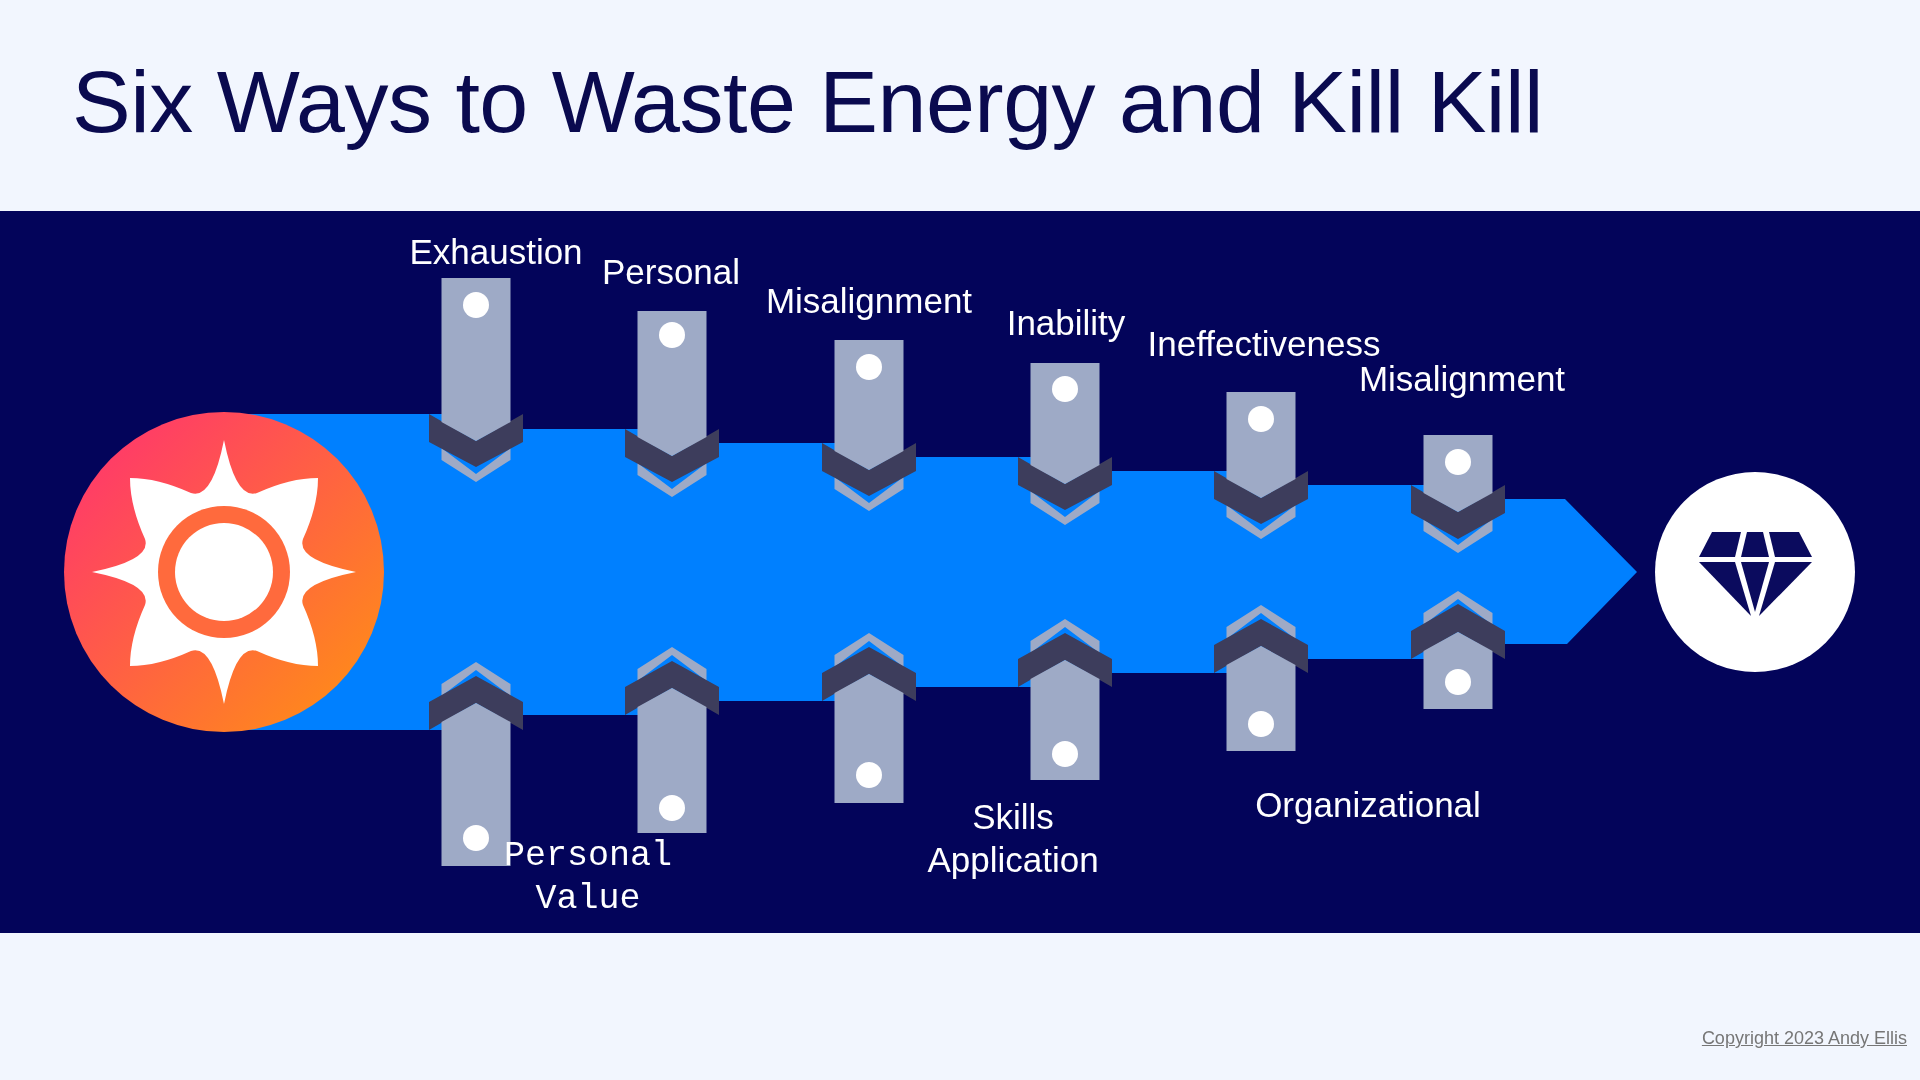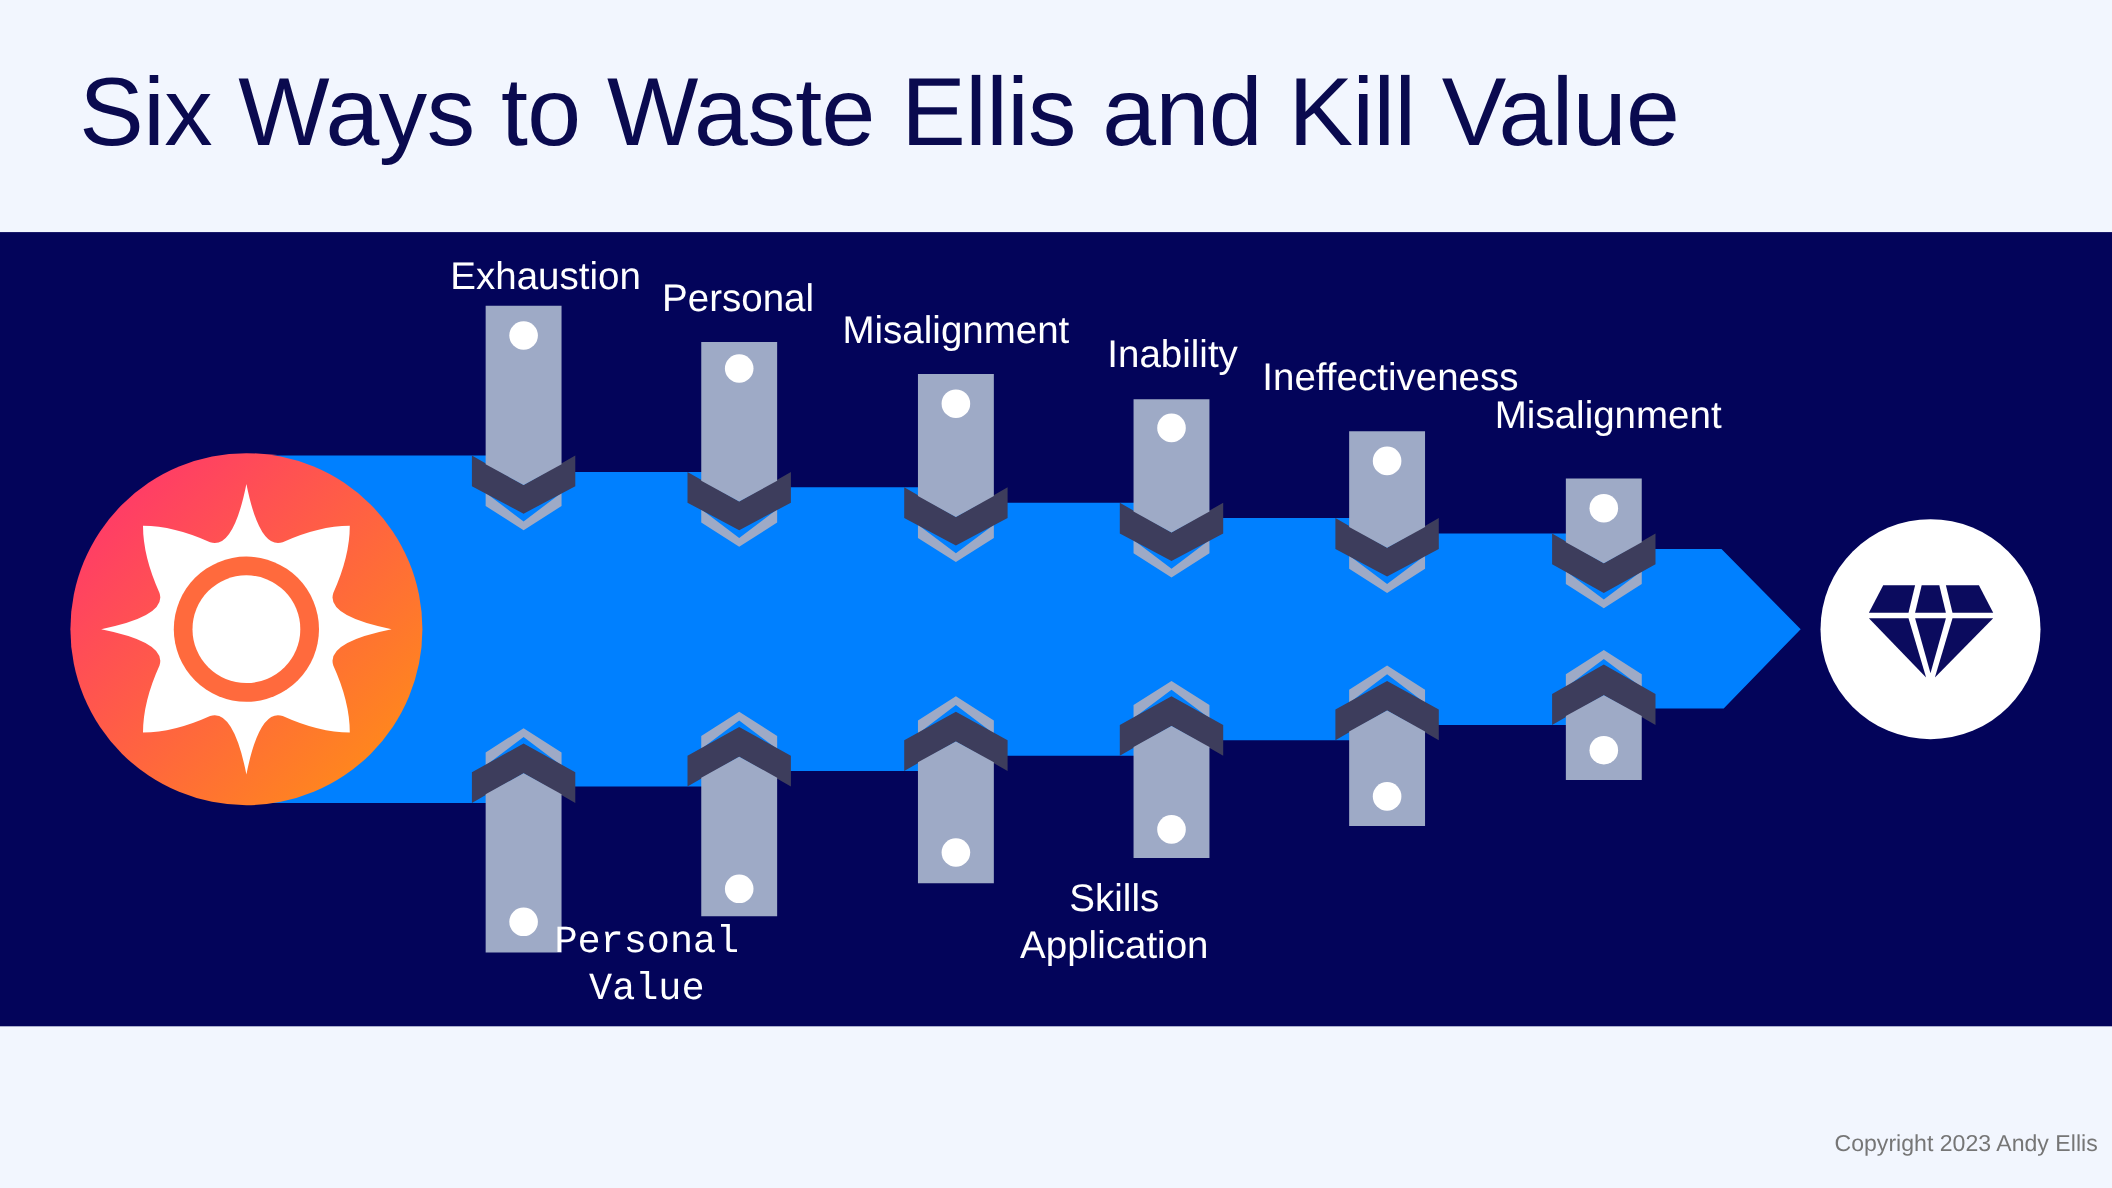--- a/index.html
+++ b/index.html
@@ -18,27 +18,27 @@
     position: absolute; left: 0; top: 211px; width: 1920px; height: 722px;
     background: #03045a;
   }
   svg.diagram { position: absolute; left: 0; top: 0; }
   .lbl {
     position: absolute; color: #ffffff; font-size: 35px; line-height: 43px;
     white-space: nowrap; transform: translate(-50%, -50%); text-align: center;
   }
   .copyright {
     position: absolute; right: 13px; top: 1028px;
-    font-size: 21px; color: #767676; white-space: nowrap;
+    font-size: 18px; color: #767676; white-space: nowrap; text-decoration: underline;
   }
 </style>
 </head>
 <body>
 
-<div class="title">Six Ways to Waste Ellis and Kill Value</div>
+<div class="title">Six Ways to Waste Energy and Kill Kill</div>
 
 <div class="band"></div>
 
 <svg class="diagram" width="1920" height="1080" viewBox="0 0 1920 1080">
   <defs>
     <linearGradient id="sunGrad" x1="0" y1="0" x2="1" y2="1">
       <stop offset="0" stop-color="#ff2f74"></stop>
       <stop offset="1" stop-color="#ff9410"></stop>
     </linearGradient>
   </defs>
@@ -160,15 +160,16 @@
 
 <div class="lbl" style="left:588px; top:878px;font-family:Liberation Mono, monospace;">
   <div>Personal</div>
   <div>Value</div>
 </div>
 <div class="lbl" style="left:1013px; top:838px;">
   <div>Skills</div>
   <div>Application</div>
 </div>
 <div class="lbl" style="left:1368px; top:804px;">
+  <div>Organizational</div>
 </div>
 
 <div class="copyright">Copyright 2023 Andy Ellis</div>
 
 </body></html>

